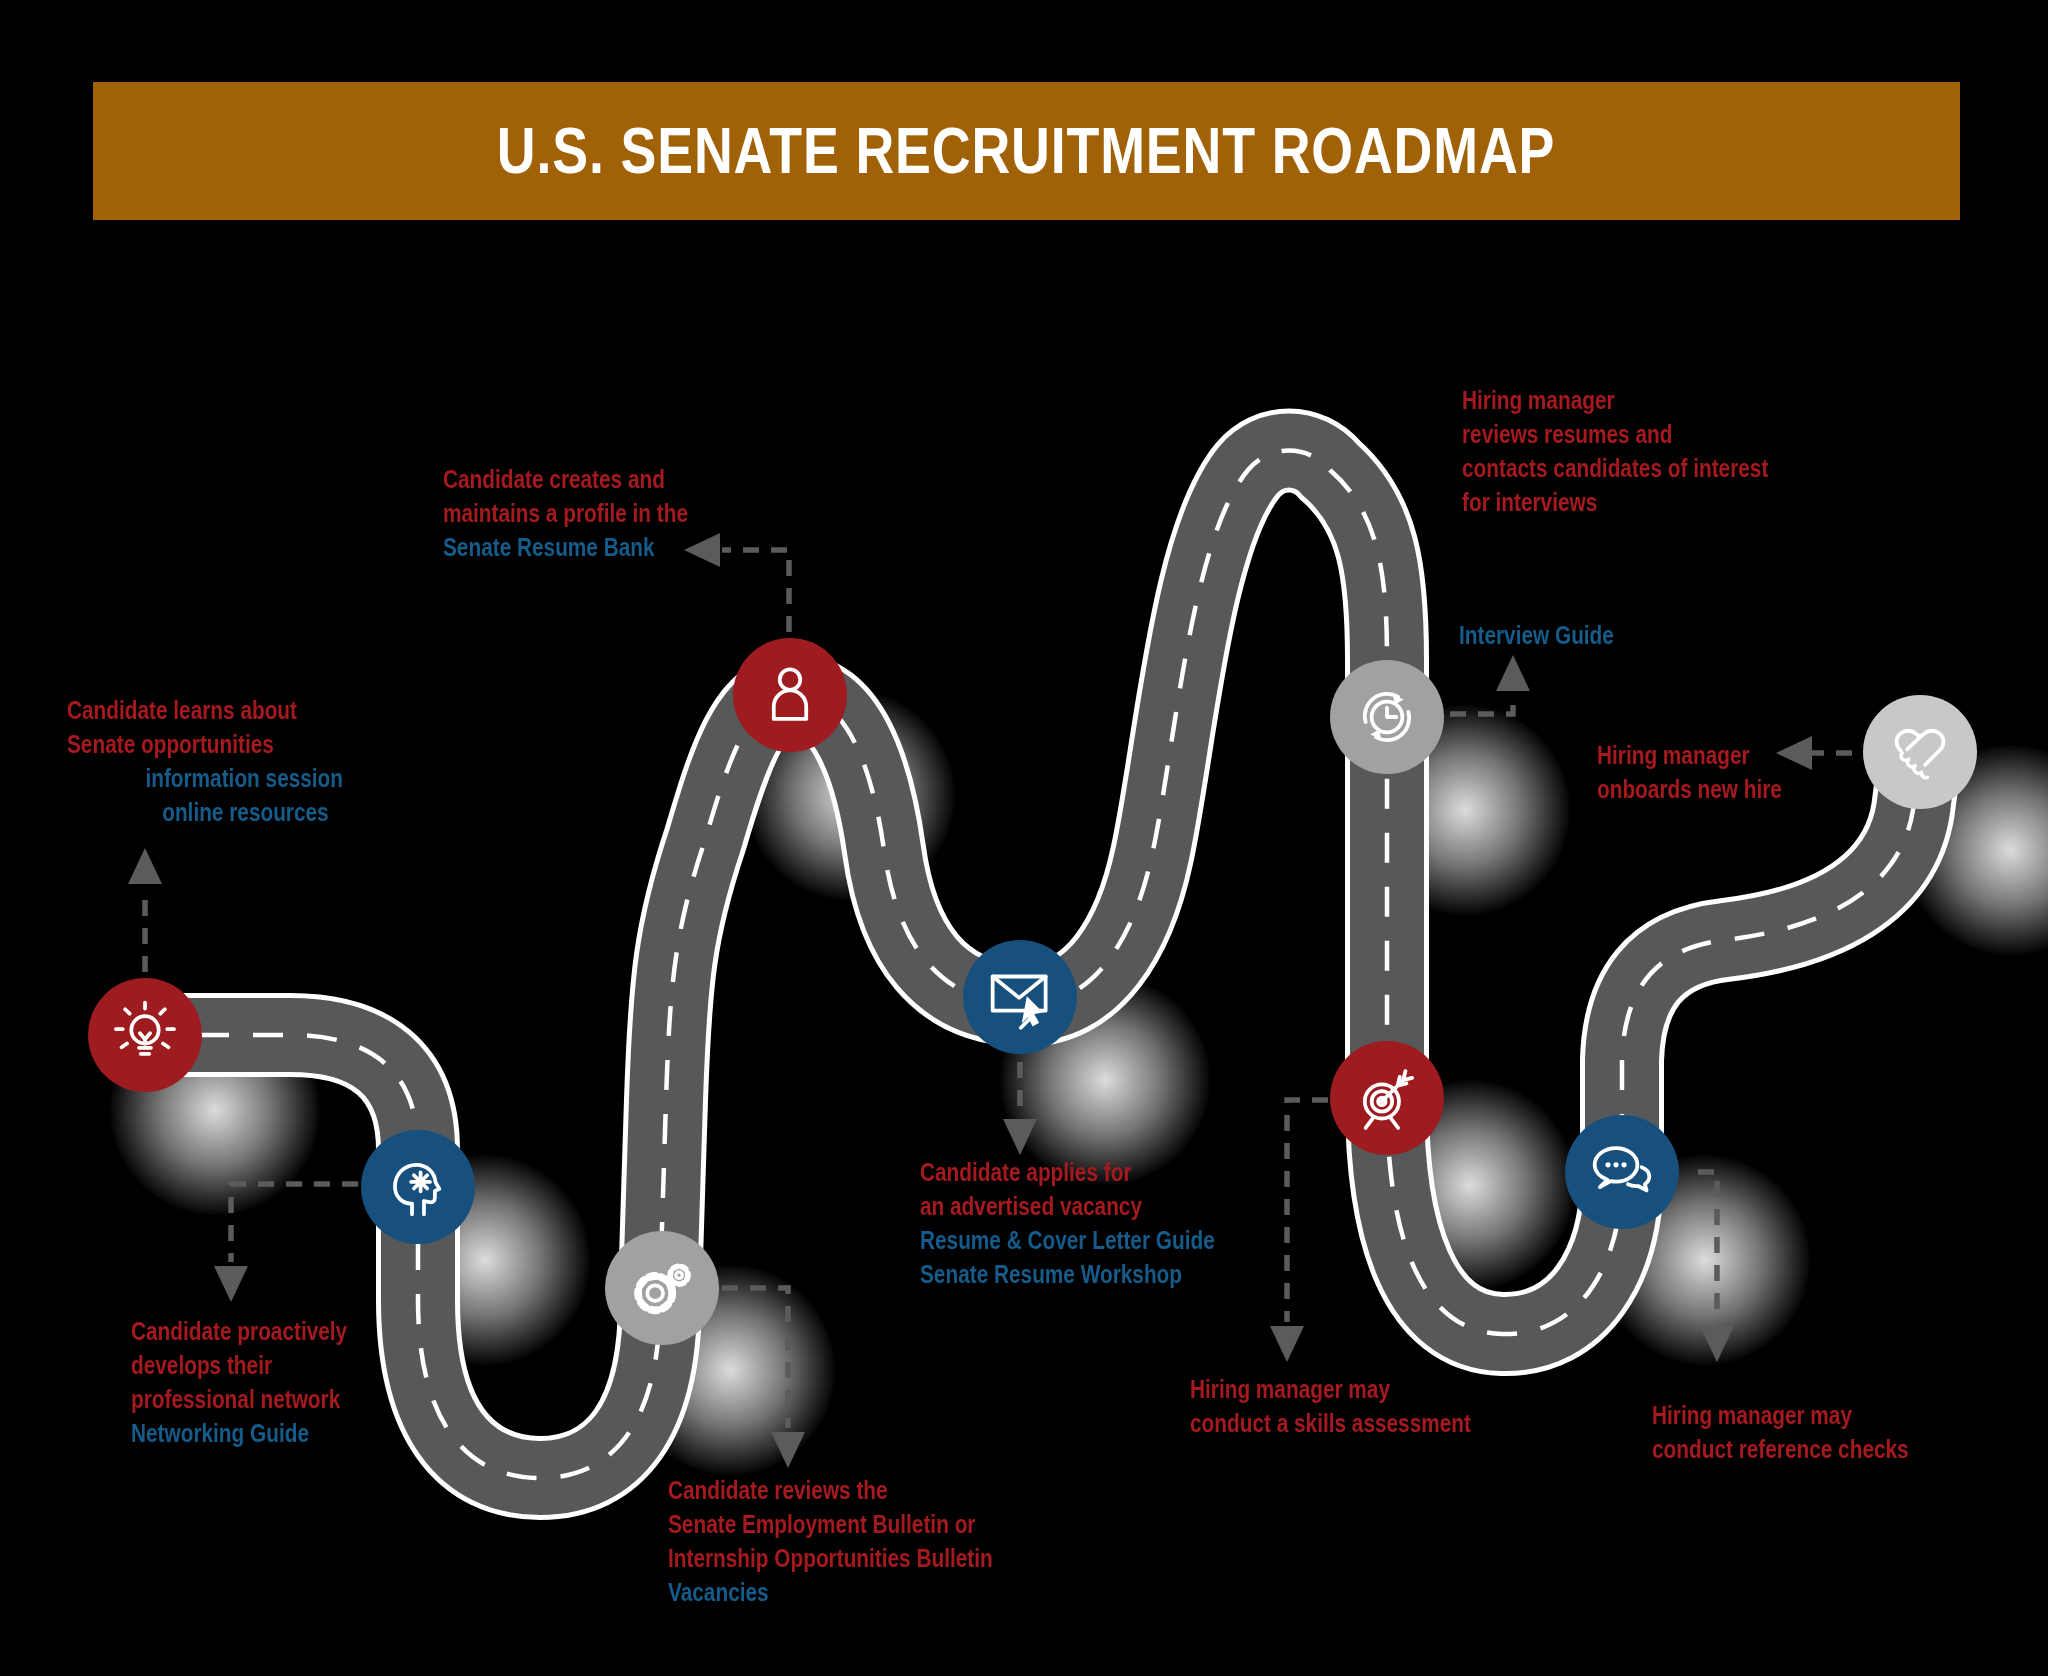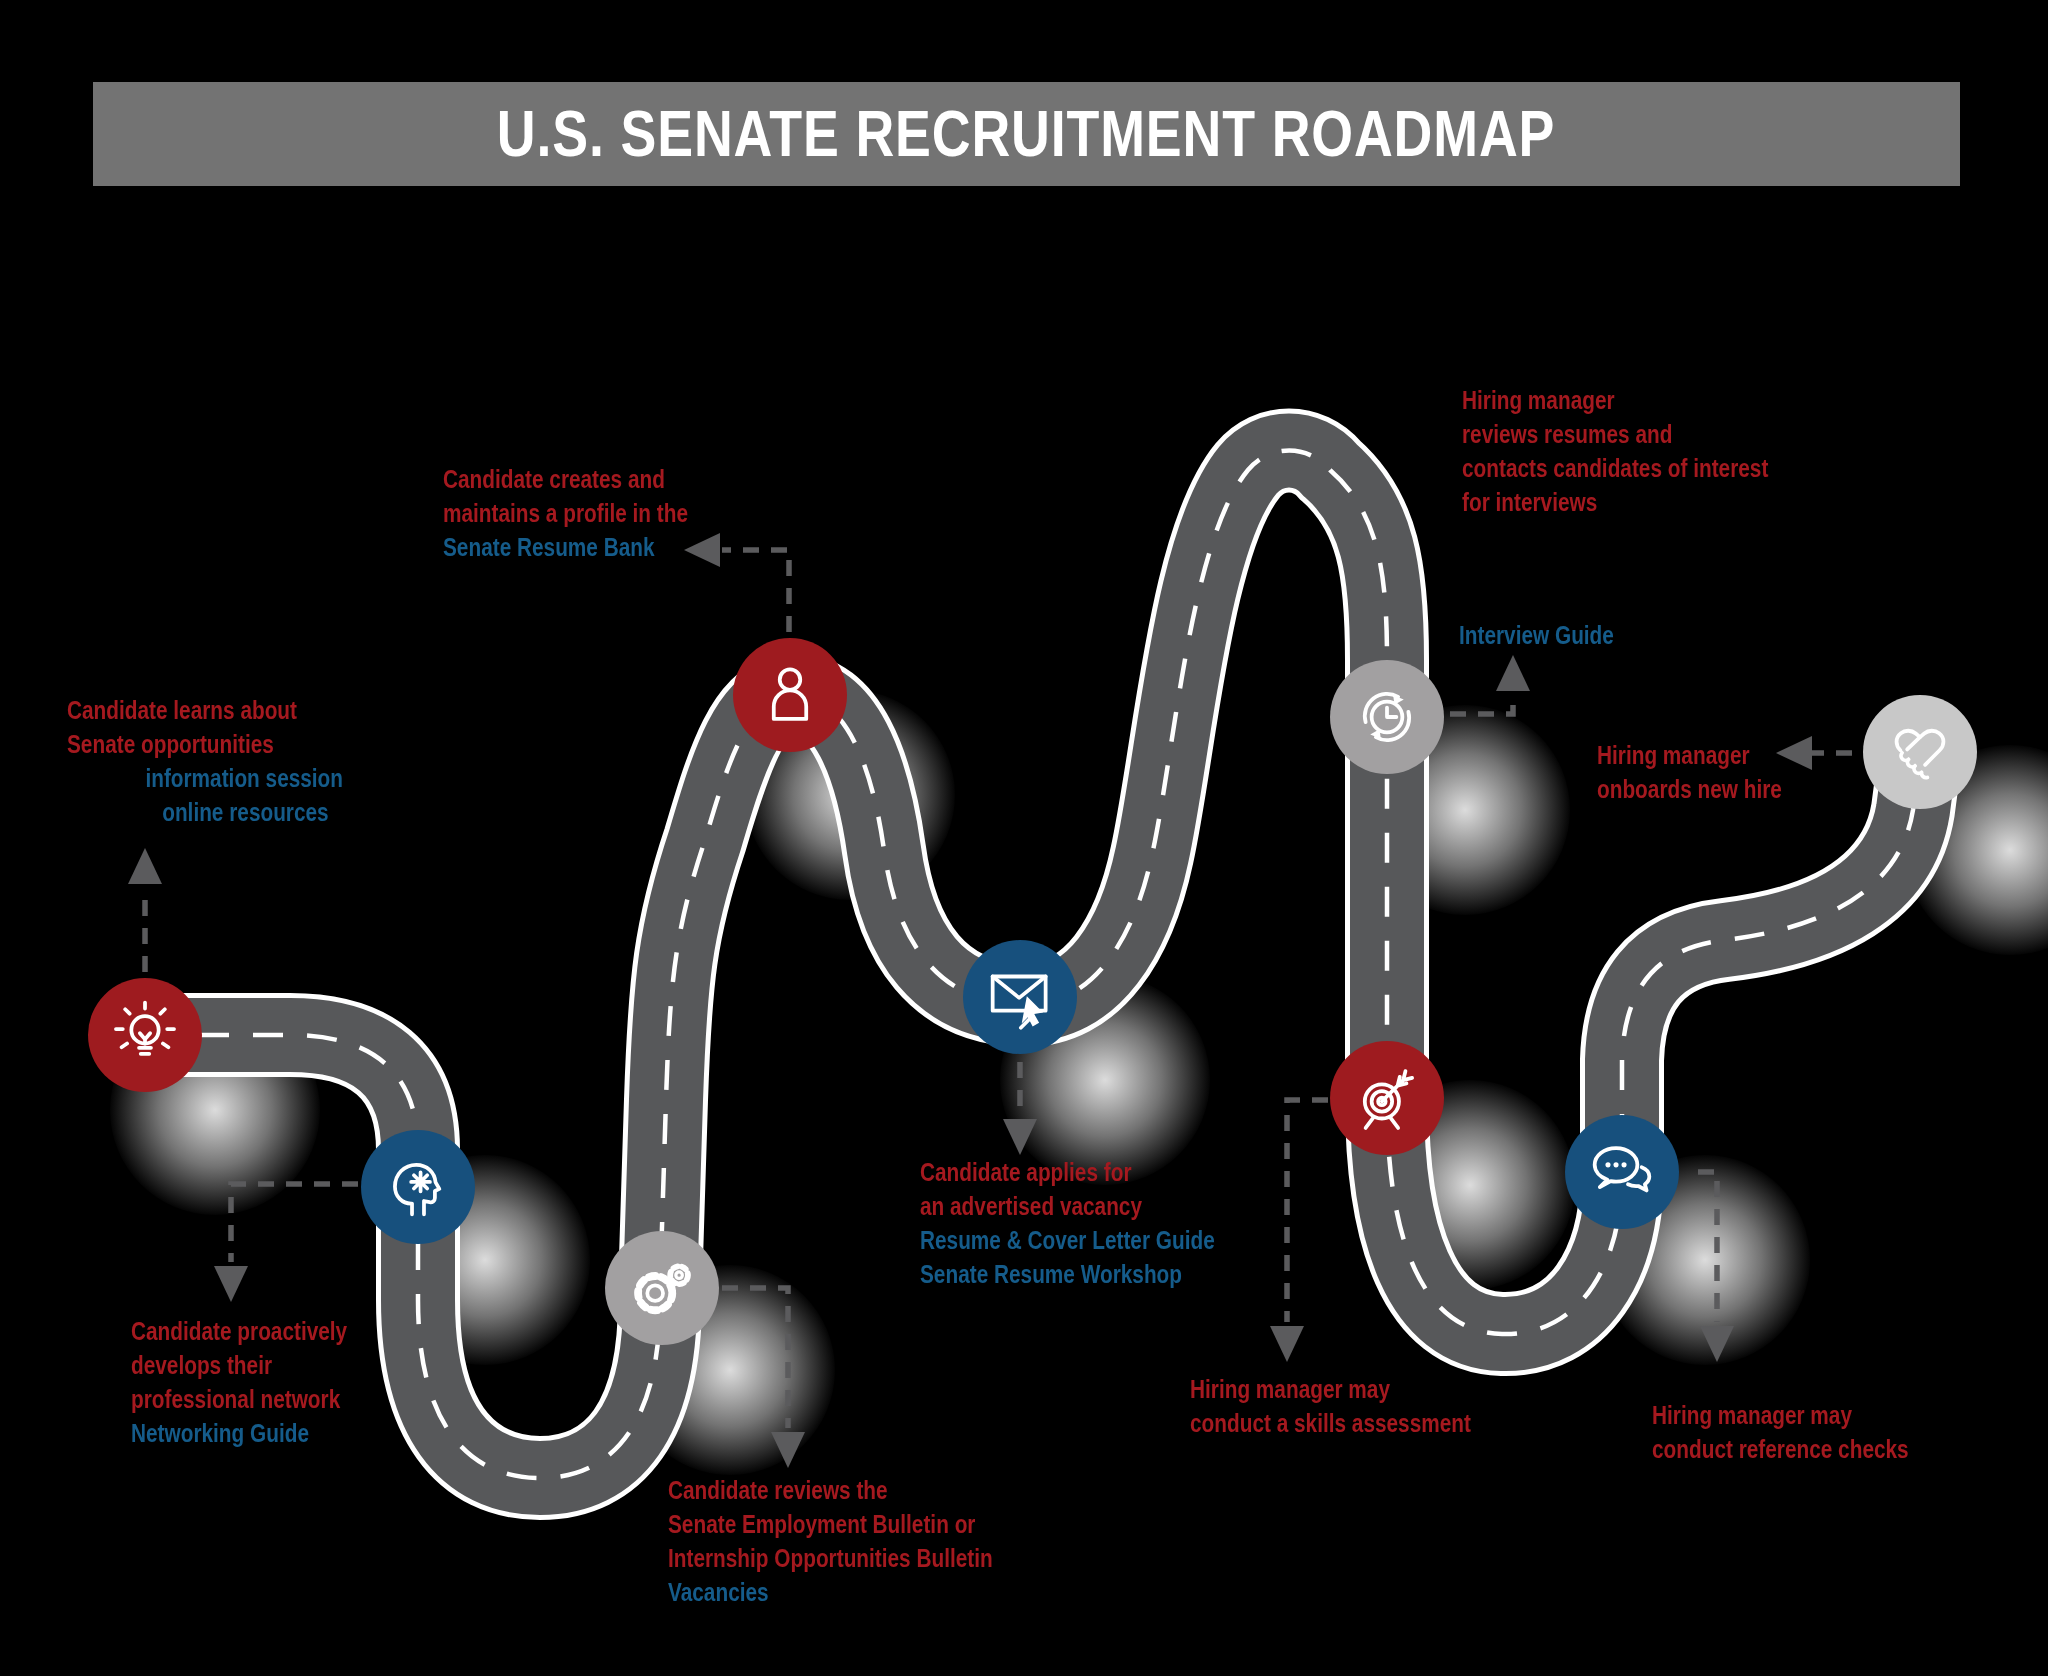--- a/index.html
+++ b/index.html
@@ -1,19 +1,19 @@
 <!DOCTYPE html>
 <html><head>
 <meta charset="utf-8">
 <style>
   html,body{margin:0;padding:0;background:#000;}
   body{width:2048px;height:1676px;position:relative;overflow:hidden;
        font-family:"Liberation Sans",sans-serif;}
-  .banner{position:absolute;left:93px;top:82px;width:1867px;height:104px;
-          background:#737373;display:flex;align-items:center;justify-content:center;}
+  .banner{position:absolute;left:93px;top:82px;width:1867px;height:138px;
+          background:#a16207;display:flex;align-items:center;justify-content:center;}
   .banner h1{margin:0;color:#fff;font-size:64px;font-weight:bold;letter-spacing:1px;
              transform:scaleX(.84);white-space:nowrap;}
   .layer{position:absolute;left:0;top:0;width:2048px;height:1676px;}
   .shadow{position:absolute;width:210px;height:210px;border-radius:50%;
           background:radial-gradient(circle at 50% 50%, rgba(232,232,232,.95) 0%, rgba(210,210,210,.55) 38%, rgba(120,120,120,0) 72%);}
   .node{position:absolute;width:114px;height:114px;border-radius:50%;
         display:flex;align-items:center;justify-content:center;}
   .node svg{width:82px;height:82px;}
   .node.red{background:#9e1b1f;}
   .node.blue{background:#17507d;}

